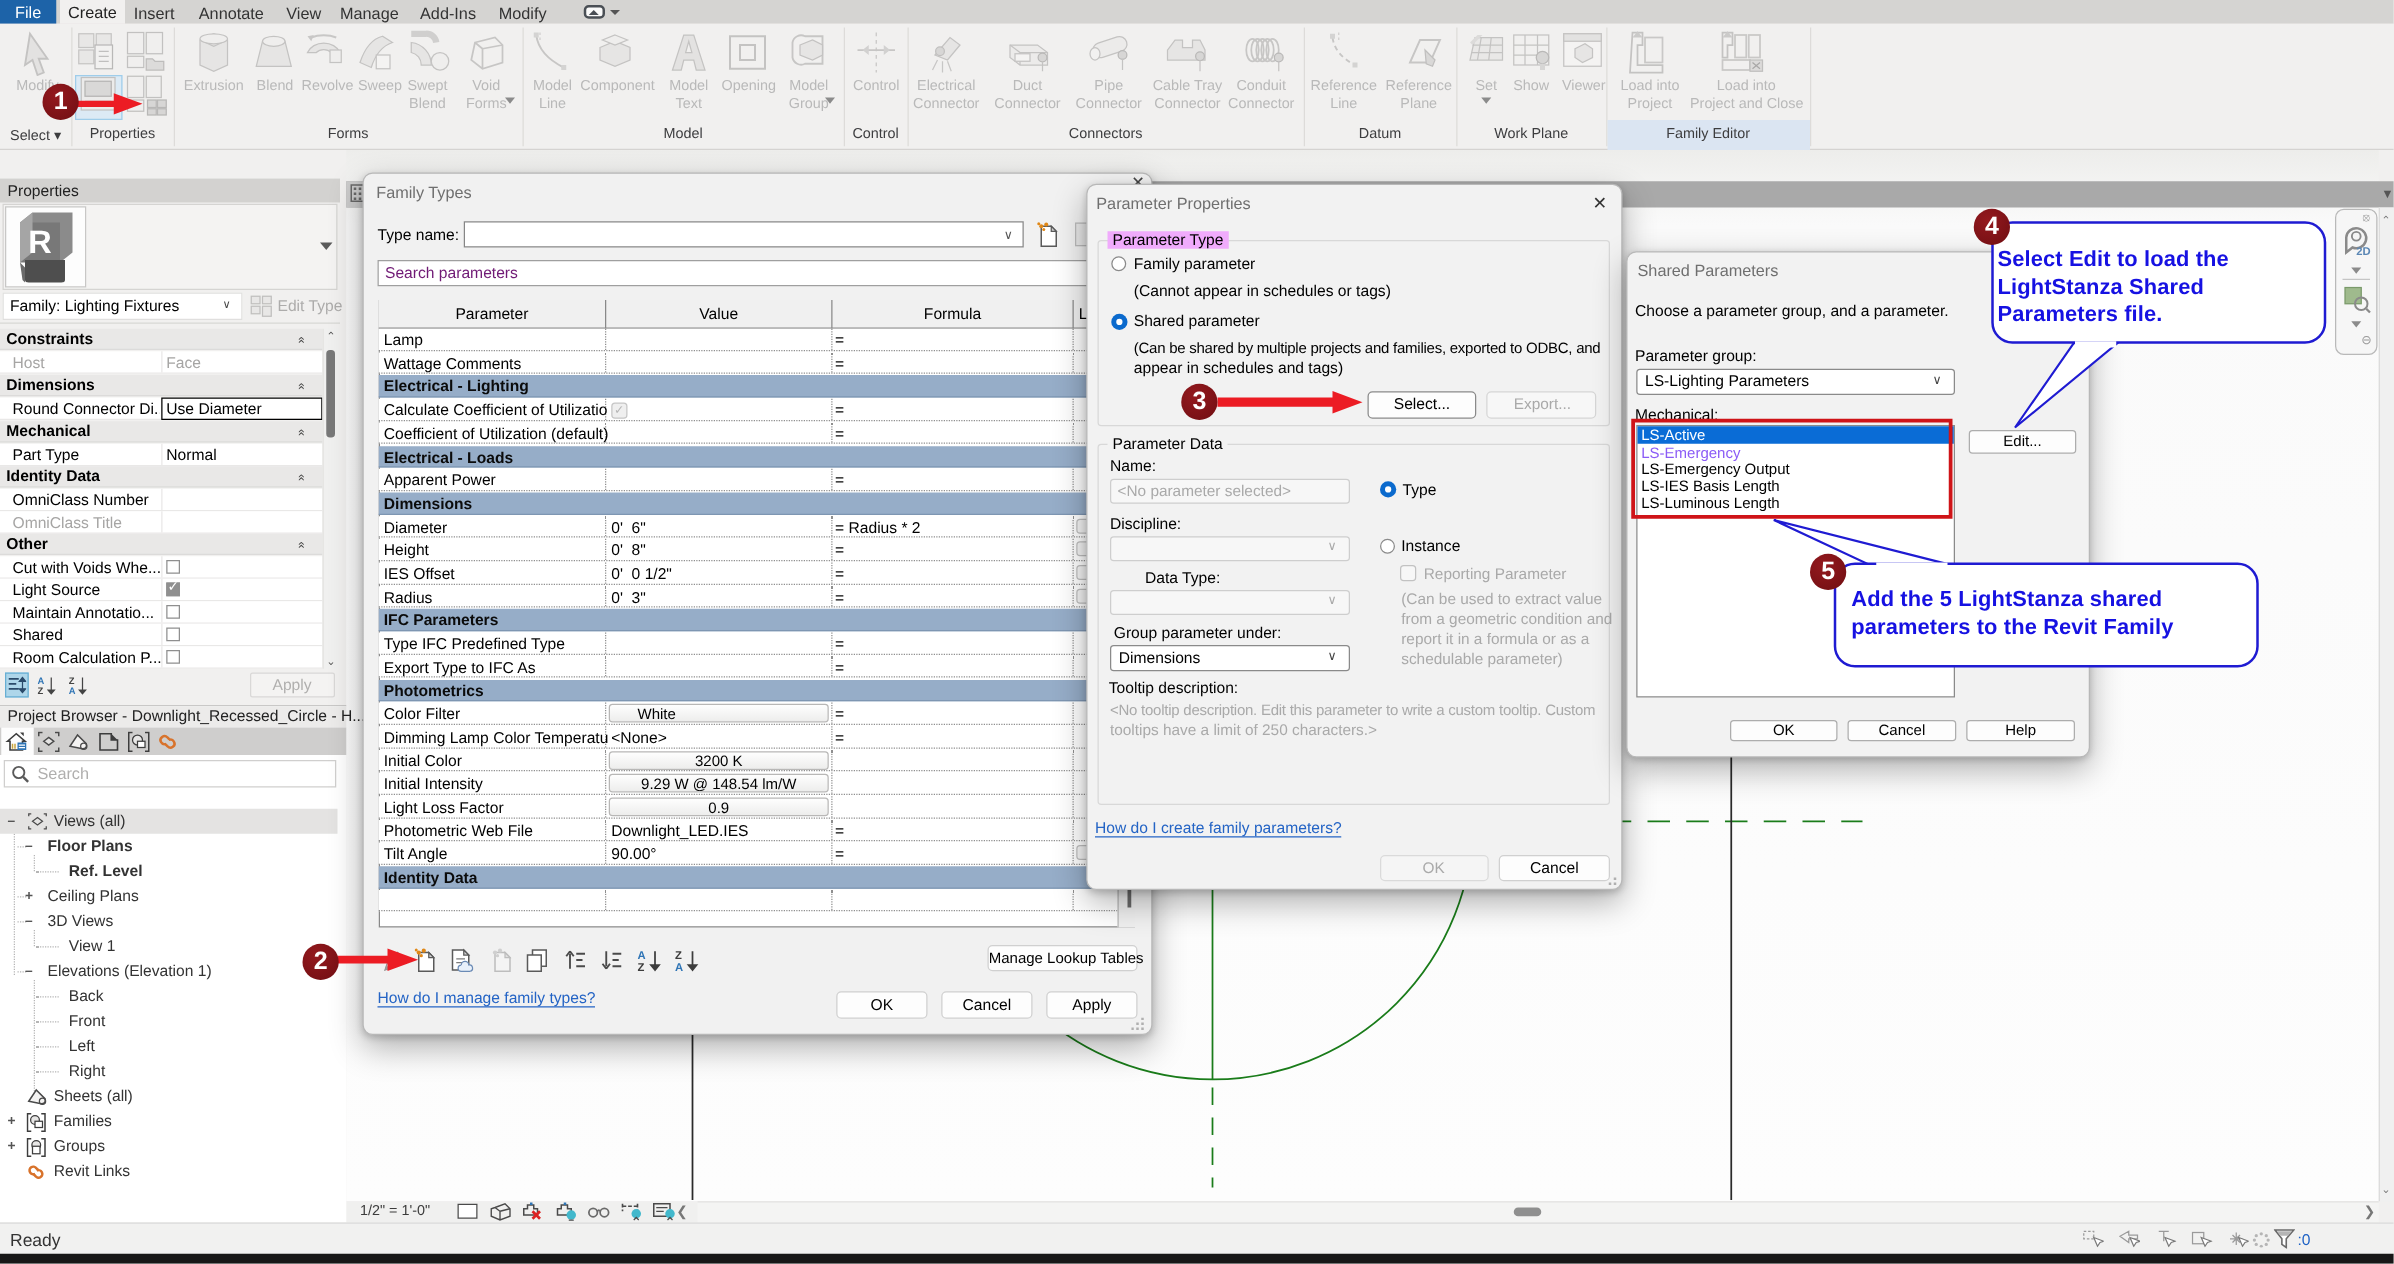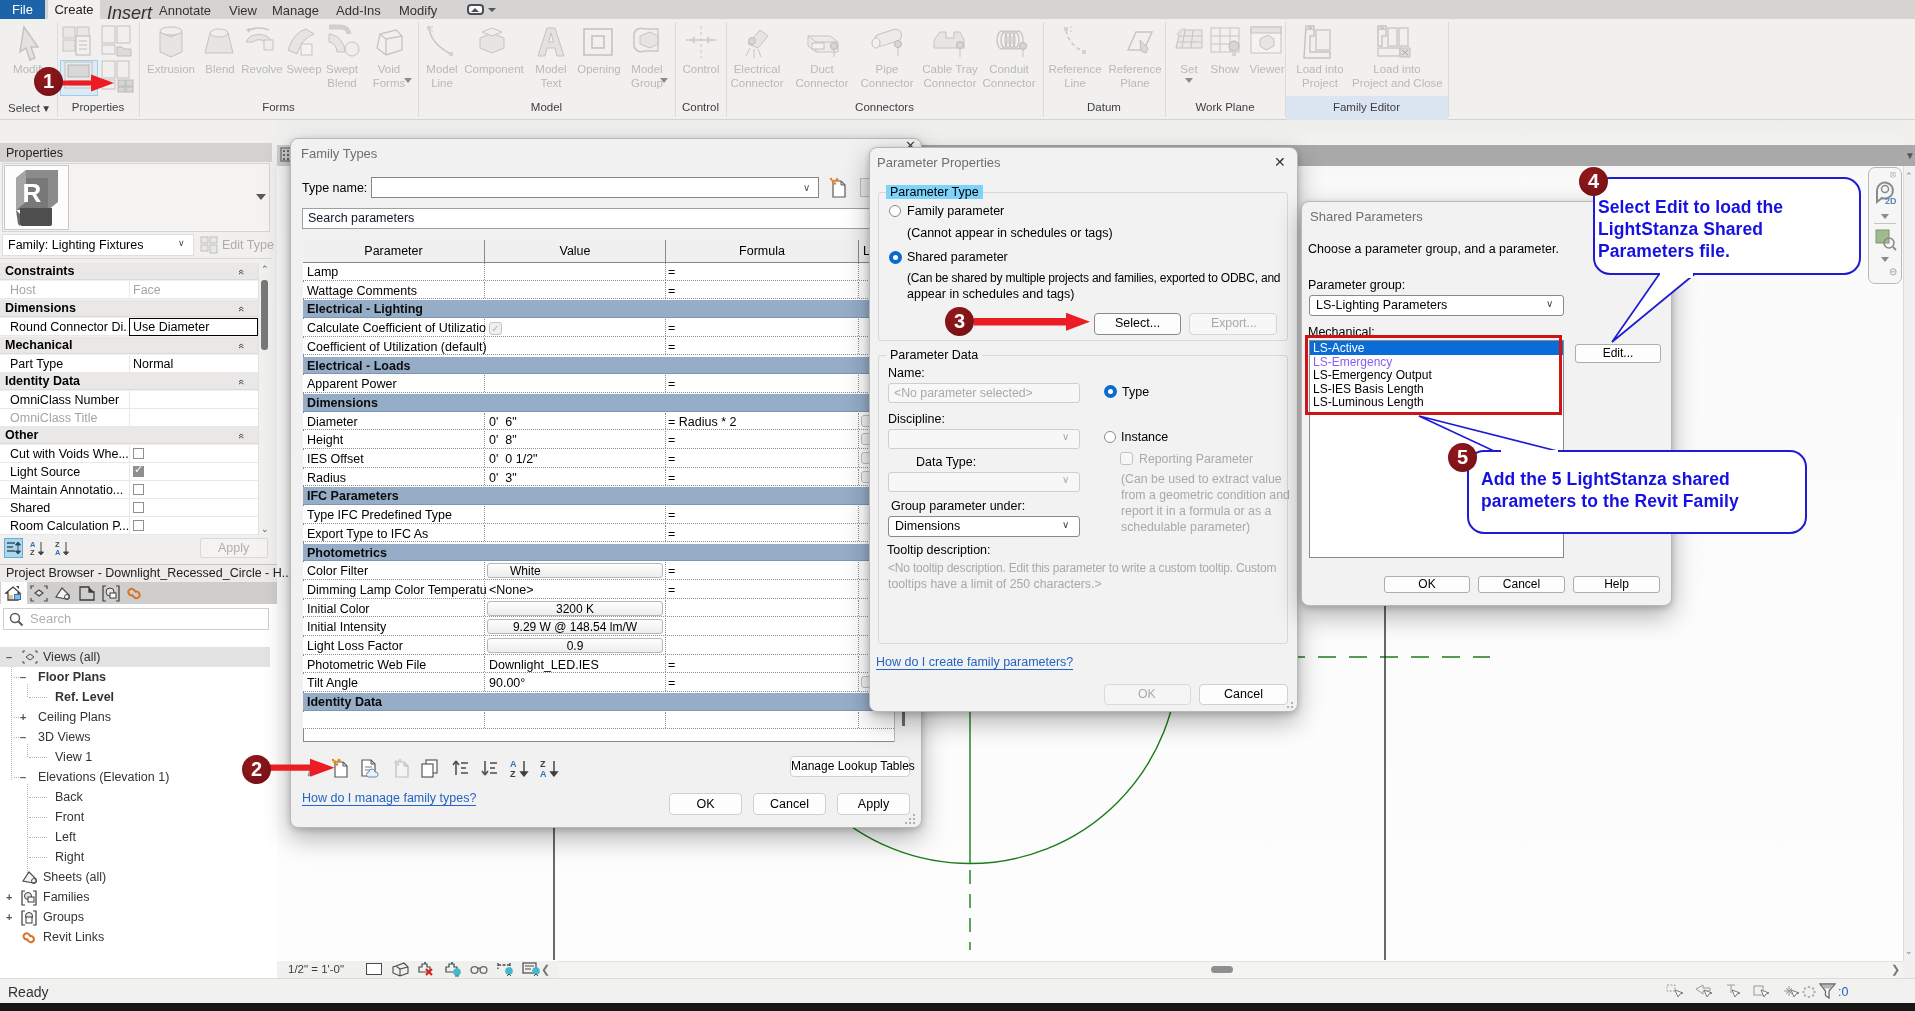--- a/index.html
+++ b/index.html
@@ -7,21 +7,21 @@
   body { font-family:"Liberation Sans", sans-serif; position:relative; background:#f1f0ef; }
   .abs { position:absolute; }
   .nw { white-space:nowrap; }
 </style>
 </head>
 <body>
 
 <div class="abs" id="menubar" style="left:0;top:0;width:1915px;height:19px;background:#d5d4d2;"></div>
 <div class="abs" style="left:0;top:0;width:45px;height:19px;background:#1d63a8;color:#fff;font-size:13px;text-align:center;line-height:19px;">File</div>
 <div class="abs" style="left:48px;top:0;width:52px;height:19px;background:#f1f0ef;color:#222;font-size:13px;text-align:center;line-height:19px;">Create</div>
-<div class="abs nw" style="left:107px;top:3px;font-size:18px;color:#333;font-style:italic;">Insert</div>
+<div class="abs nw" style="left:107px;top:3px;font-size:13px;color:#333;">Insert</div>
 <div class="abs nw" style="left:159px;top:3px;font-size:13px;color:#333;">Annotate</div>
 <div class="abs nw" style="left:229px;top:3px;font-size:13px;color:#333;">View</div>
 <div class="abs nw" style="left:272px;top:3px;font-size:13px;color:#333;">Manage</div>
 <div class="abs nw" style="left:336px;top:3px;font-size:13px;color:#333;">Add-Ins</div>
 <div class="abs nw" style="left:399px;top:3px;font-size:13px;color:#333;">Modify</div>
 <div class="abs" style="left:467px;top:4px;width:17px;height:11px;border:2px solid #4a4f55;border-radius:4px;background:#fafafa;"></div>
 <div class="abs" style="left:471px;top:8px;width:0;height:0;border-left:4px solid transparent;border-right:4px solid transparent;border-bottom:4px solid #4a4f55;"></div>
 <div class="abs" style="left:488px;top:8px;width:0;height:0;border-left:4px solid transparent;border-right:4px solid transparent;border-top:4px solid #555;"></div>
 
 <div class="abs" id="ribbon" style="left:0;top:19px;width:1915px;height:101px;background:#f1f0ef;border-bottom:1px solid #d5d3d1;"></div>
@@ -673,21 +673,21 @@
       <g fill="#e08818">
         <circle cx="4" cy="4" r="1.6"></circle>
         <circle cx="8" cy="2.5" r="1.6"></circle>
         <circle cx="6" cy="6.5" r="1.2"></circle>
         <circle cx="2" cy="2" r="1.2"></circle>
       </g>
     </svg>
 <div class="abs" style="left:860px;top:178px;width:12px;height:19px;background:#e8e8e8;border:1px solid #bbb;"></div>
 
 <div class="abs" style="left:302px;top:208px;width:604px;height:21px;background:#fff;border:1px solid #9f9f9f;"></div>
-<div class="abs nw" style="left:308px;top:211px;font-size:12.5px;color:#0f172a;">Search parameters</div>
+<div class="abs nw" style="left:308px;top:211px;font-size:12.5px;color:#701a75;">Search parameters</div>
 
 <div class="abs" style="left:303px;top:240px;width:605px;height:502px;background:#fff;border:1px solid #898989;"></div>
 
 <div class="abs" style="left:303px;top:240px;width:605px;height:23px;background:#f0f0f0;border-bottom:1px solid #898989;">
   <span style="position:absolute;left:0;width:181px;top:4px;font-size:12.5px;text-align:center;">Parameter</span>
   <span style="position:absolute;left:182px;width:180px;top:4px;font-size:12.5px;text-align:center;">Value</span>
   <span style="position:absolute;left:363px;width:192px;top:4px;font-size:12.5px;text-align:center;">Formula</span>
   <span style="position:absolute;left:560px;width:40px;top:4px;font-size:12.5px;text-align:left;">L</span>
   <span style="position:absolute;left:181px;top:0;height:23px;border-left:1px solid #898989;"></span>
   <span style="position:absolute;left:362px;top:0;height:23px;border-left:1px solid #898989;"></span>
@@ -947,21 +947,21 @@
  .ppg { font-size:12.3px; color:#a9a9a9; white-space:nowrap; position:absolute; }
  .ppsel { position:absolute; background:#f7f7f7; border:1px solid #cecece; border-radius:3px; }
  .radio { position:absolute; width:12px; height:12px; border:1px solid #8a8a8a; border-radius:50%; background:#fff; }
  .radio-on { position:absolute; width:13px; height:13px; border-radius:50%; background:#0b6acd; }
 </style>
 <div class="abs" style="left:869px;top:147px;width:429px;height:565px;background:#f2f2f2;border:1px solid #b8b8b8;border-radius:8px;box-shadow:0 10px 26px rgba(0,0,0,0.3), 0 2px 6px rgba(0,0,0,0.18);"></div>
 <div class="abs nw" style="left:877px;top:155px;font-size:13px;color:#6f6f6f;">Parameter Properties</div>
 <div class="abs nw" style="left:1274px;top:154px;font-size:14px;color:#333;">✕</div>
 
 <div class="abs" style="left:878px;top:192px;width:410px;height:149px;border:1px solid #d8d8d8;border-radius:3px;"></div>
-<div class="pp" style="left:886px;top:185px;background:#7dd3fc;padding:0 4px;">Parameter Type</div>
+<div class="pp" style="left:886px;top:185px;background:#f0abfc;padding:0 4px;">Parameter Type</div>
 <div class="radio" style="left:889px;top:205px;"></div>
 <div class="pp" style="left:907px;top:204px;">Family parameter</div>
 <div class="pp" style="left:907px;top:226px;">(Cannot appear in schedules or tags)</div>
 <div class="radio-on" style="left:889px;top:251px;"></div>
 <div class="abs" style="left:893px;top:255px;width:5px;height:5px;border-radius:50%;background:#fff;"></div>
 <div class="pp" style="left:907px;top:250px;">Shared parameter</div>
 <div class="pp" style="left:907px;top:271px;font-size:12px;letter-spacing:-0.2px;">(Can be shared by multiple projects and families, exported to ODBC, and</div>
 <div class="pp" style="left:907px;top:287px;">appear in schedules and tags)</div>
 <div class="abs" style="left:1094px;top:313px;width:87px;height:22px;background:#fdfdfd;border:1px solid #8a8a8a;border-radius:4px;"></div>
 <div class="pp" style="left:1115px;top:316px;">Select...</div>

